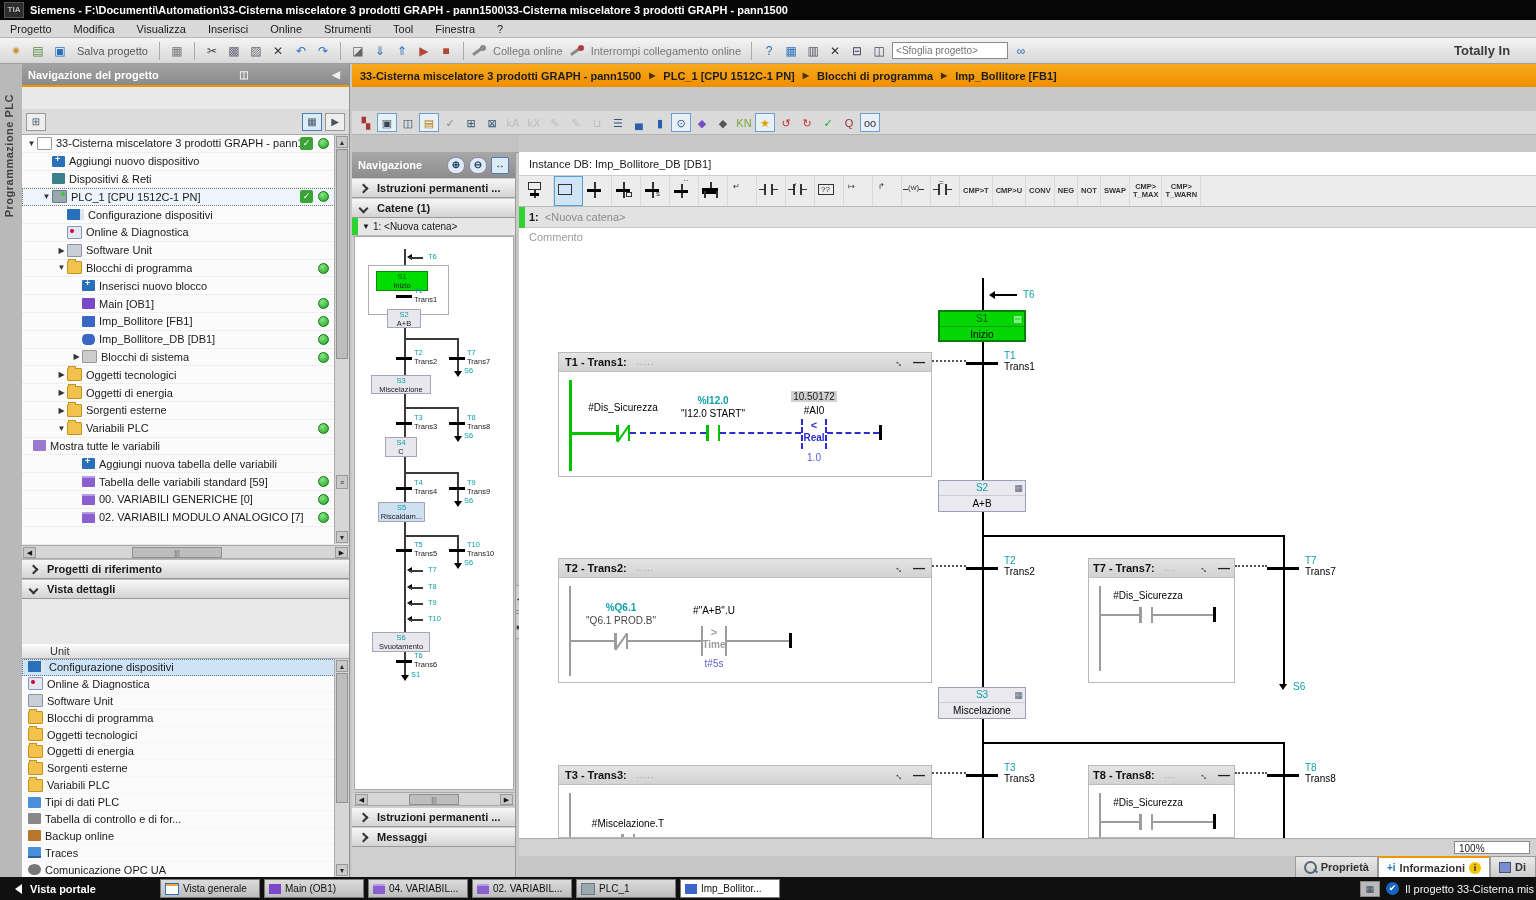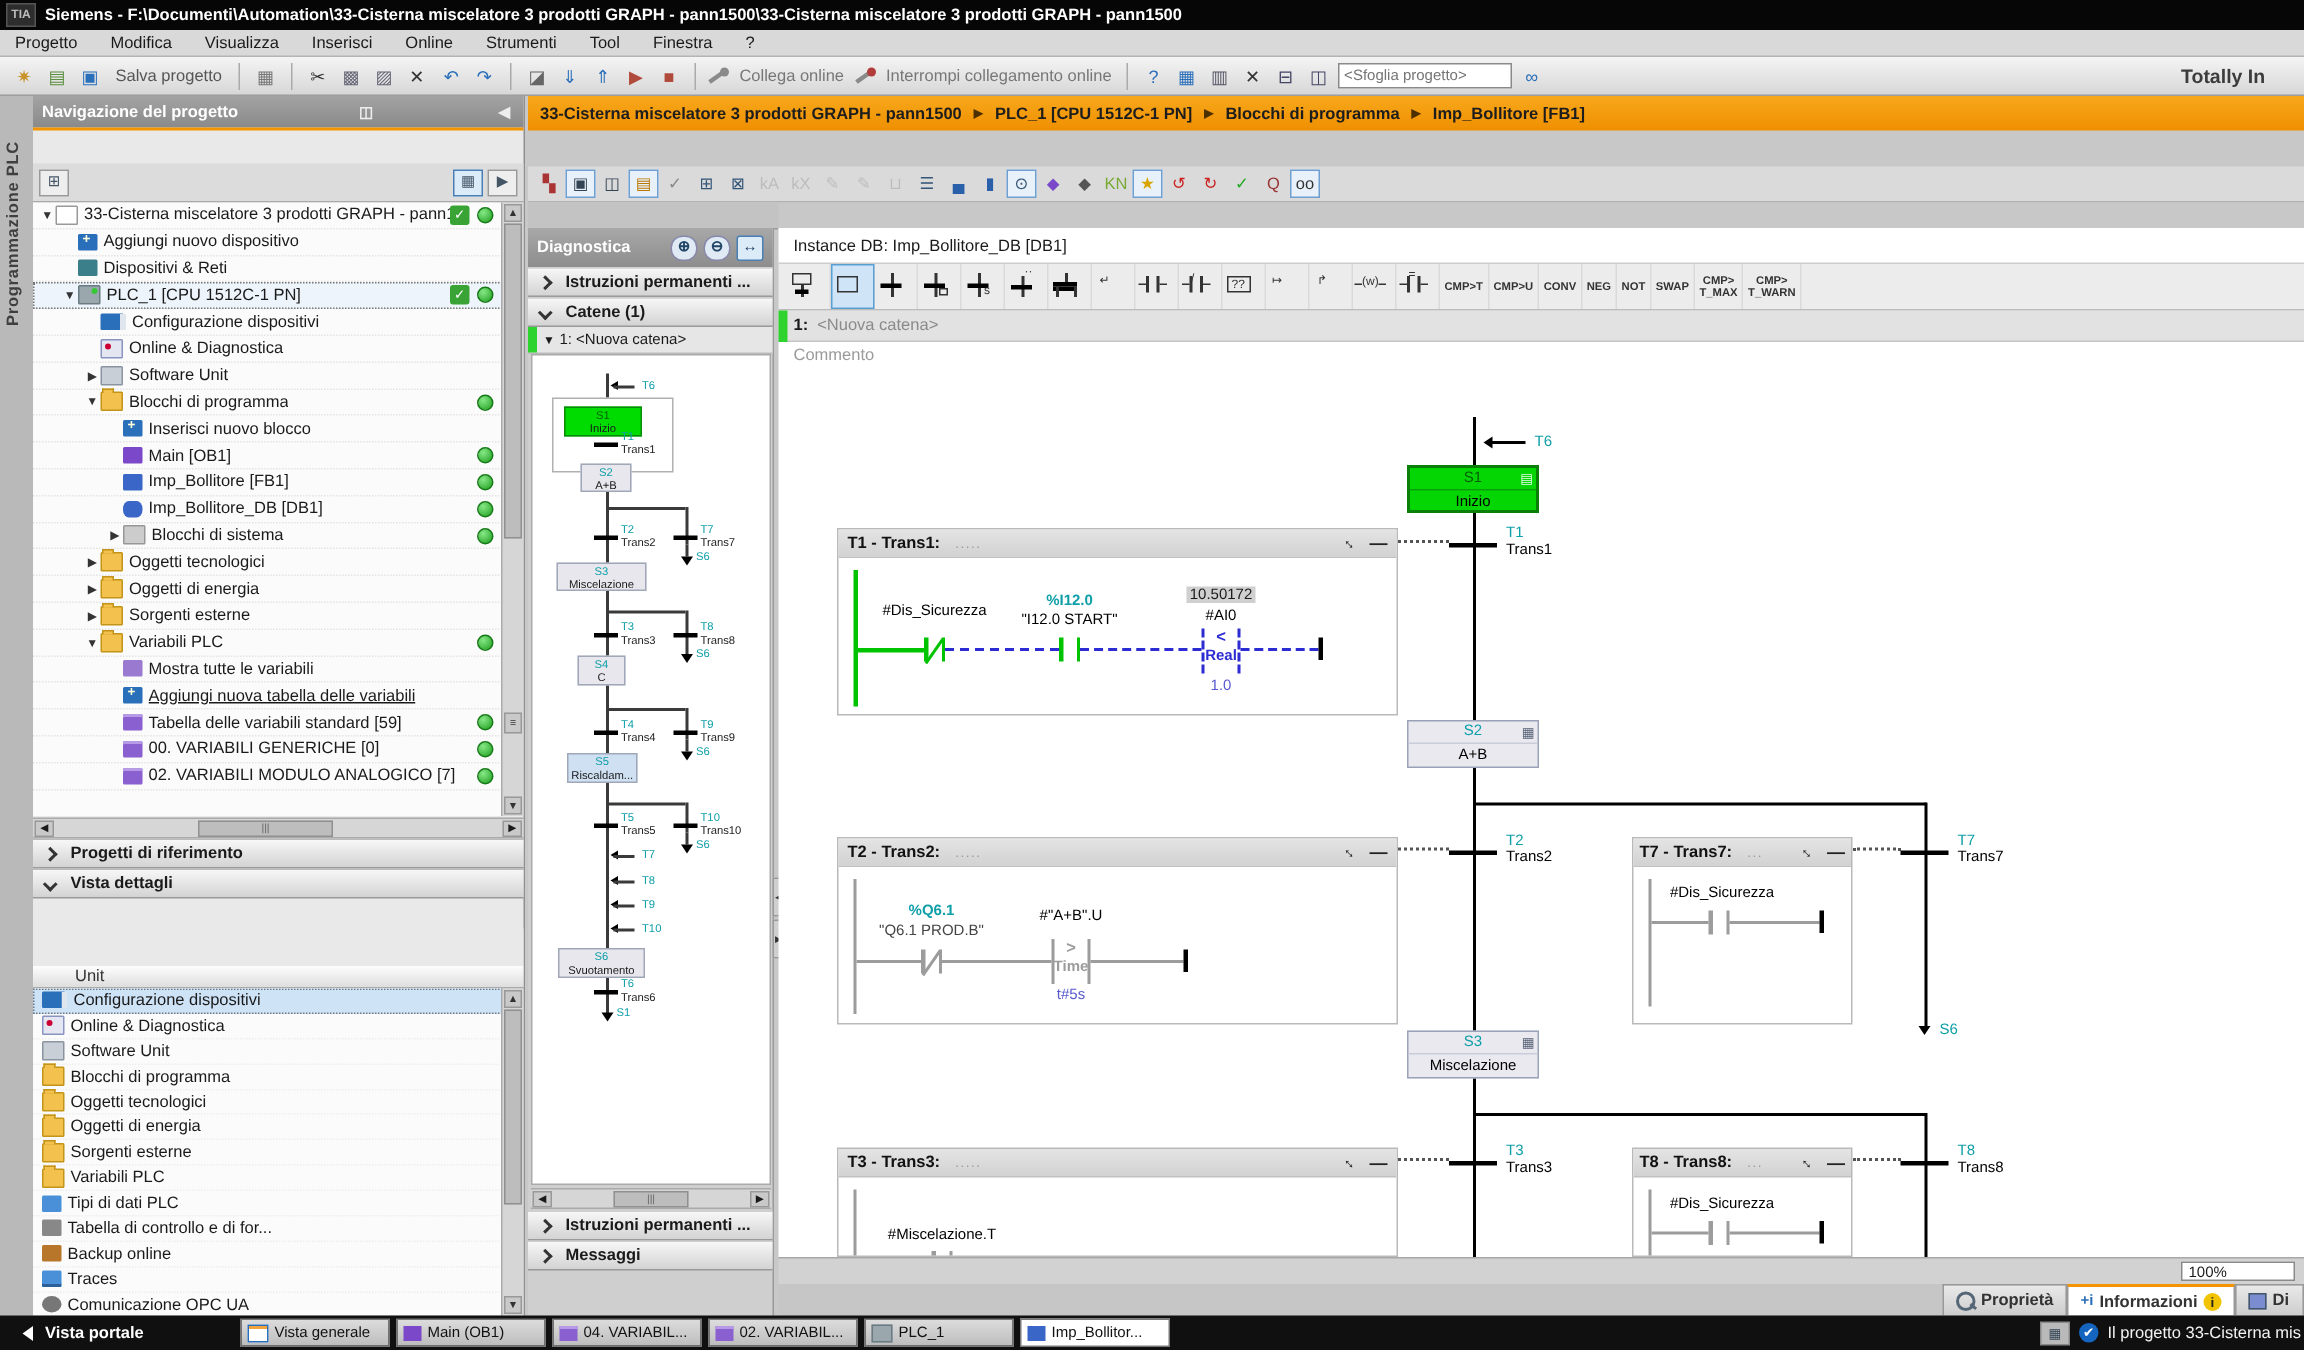--- a/index.html
+++ b/index.html
@@ -392,29 +392,29 @@
           <span class="texp">▶</span>
           <span class="i i-folder"></span>
           <span style="overflow: hidden; text-overflow: ellipsis;">Sorgenti esterne</span>
         </div>
         <div class="trow" style="padding-left: 34px;">
           <span class="texp">▼</span>
           <span class="i i-folder"></span>
           <span style="overflow: hidden; text-overflow: ellipsis;">Variabili PLC</span>
           <span class="dotg"></span>
         </div>
-        <div class="trow" style="padding-left: 49px;">
+        <div class="trow" style="">
           <span class="texp"></span>
           <span class="i i-tags"></span>
           <span style="overflow: hidden; text-overflow: ellipsis;">Mostra tutte le variabili</span>
         </div>
         <div class="trow" style="padding-left: 49px;">
           <span class="texp"></span>
           <span class="i i-add"></span>
-          <span style="overflow: hidden; text-overflow: ellipsis; text-decoration: underline;">Aggiungi nuova tabella delle variabili</span>
+          <span style="overflow: hidden; text-overflow: ellipsis;">Aggiungi nuova tabella delle variabili</span>
         </div>
         <div class="trow" style="padding-left: 49px;">
           <span class="texp"></span>
           <span class="i i-table"></span>
           <span style="overflow: hidden; text-overflow: ellipsis;">Tabella delle variabili standard [59]</span>
           <span class="dotg"></span>
         </div>
         <div class="trow" style="padding-left: 49px;">
           <span class="texp"></span>
           <span class="i i-table"></span>
@@ -544,21 +544,21 @@
       <span class="eti" style="color: rgb(204, 34, 34);">↺</span>
       <span class="eti" style="color: rgb(204, 34, 34);">↻</span>
       <span class="eti" style="color: rgb(34, 170, 34);">✓</span>
       <span class="eti" style="color: rgb(153, 51, 51);">Q</span>
       <span class="eti box" style="color: rgb(51, 51, 51);">oo</span>
     </div>
   <div class="ifacebar-fill"></div>
 
   <div class="gnav">
     <div class="gnav-h">
-      <span>Diagnostica</span>
+      <span>Navigazione</span>
       <span class="zb" style="margin-left:auto">⊕</span>
       <span class="zb">⊖</span>
       <span class="zb sq">↔</span>
     </div>
     <div class="gsec" style="top:26px">
       <span class="chev"></span>
         <span>Istruzioni permanenti ...</span>
     </div>
     <div class="gsec" style="top:46px">
       <span class="chev down"></span>

